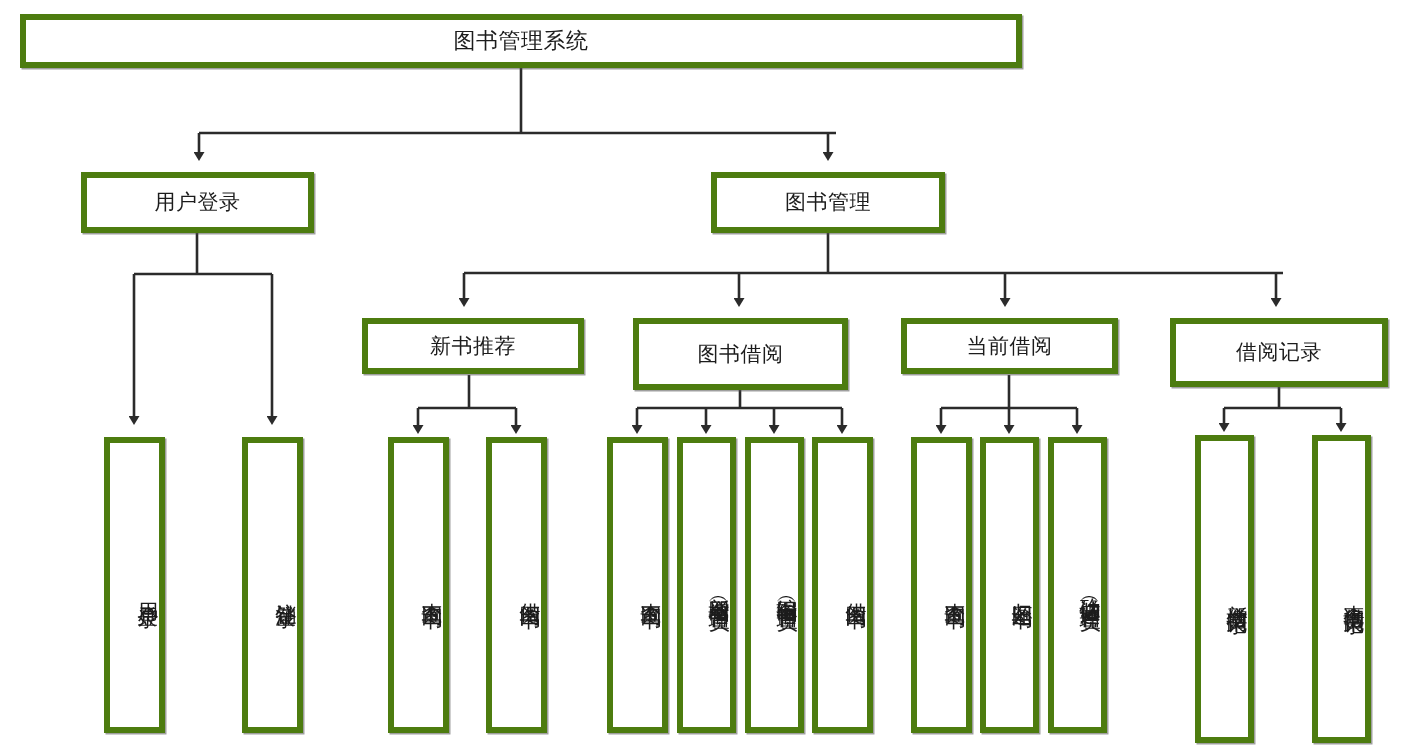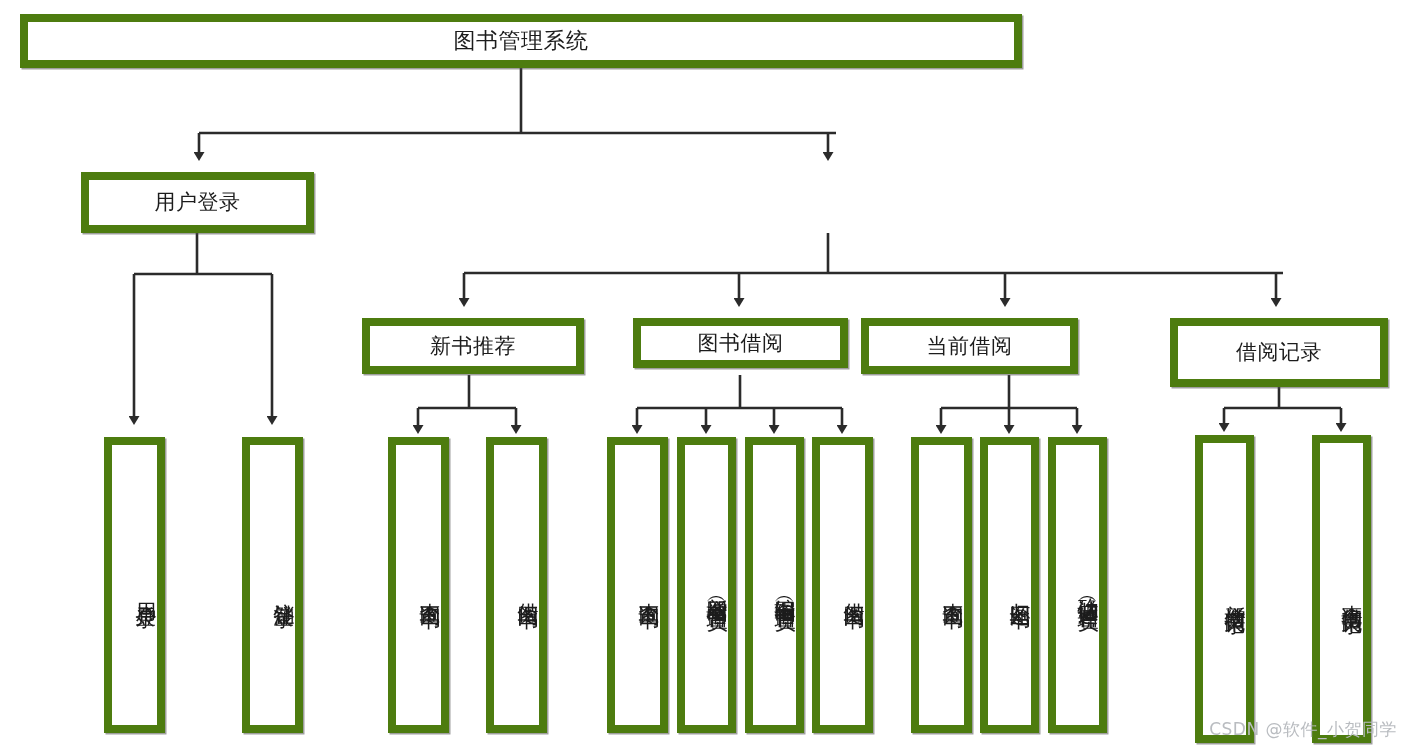--- a/index.html
+++ b/index.html
@@ -18,21 +18,21 @@
   svg#wires{
     position:absolute;
     left:0;top:0;
     width:1405px;height:747px;
     pointer-events:none;
   }
   .node{
     position:absolute;
     box-sizing:border-box;
     background:#ffffff;
-    border:8px solid #4d7c0f;
+    border:6px solid #4d7c0f;
     box-shadow:1.5px 1.5px 0 0 rgba(80,80,80,0.55);
     display:flex;
     align-items:center;
     justify-content:center;
     color:#1c1c1c;
   }
   .node .lbl{
     display:block;
     line-height:1.16;
     letter-spacing:0.5px;
@@ -125,28 +125,31 @@
     </g>
   </svg>
 
   <div class="node h root" style="left:20px;top:14px;width:1002px;height:54px;">
     <span class="lbl">图书管理系统</span>
   </div>
 
   <div class="node h" style="left:81px;top:172px;width:233px;height:61px;">
     <span class="lbl">用户登录</span>
   </div>
+  <div class="node h" style="left:711px;top:172px;width:234px;height:61px;">
+    <span class="lbl">图书管理</span>
+  </div>
 
   <div class="node h" style="left:362px;top:318px;width:222px;height:56px;">
     <span class="lbl">新书推荐</span>
   </div>
-  <div class="node h" style="left:633px;top:318px;width:215px;height:50px;">
+  <div class="node h" style="left:633px;top:318px;width:215px;height:72px;">
     <span class="lbl">图书借阅</span>
   </div>
-  <div class="node h" style="left:861px;top:318px;width:217px;height:56px;">
+  <div class="node h" style="left:901px;top:318px;width:217px;height:56px;">
     <span class="lbl">当前借阅</span>
   </div>
   <div class="node h" style="left:1170px;top:318px;width:218px;height:69px;">
     <span class="lbl">借阅记录</span>
   </div>
 
   <div class="node v" style="left:104px;top:437px;width:61px;height:296px;">
     <span class="lbl">用户登录</span>
   </div>
   <div class="node v" style="left:242px;top:437px;width:61px;height:296px;">
@@ -183,15 +186,14 @@
     <span class="lbl">确认归还（管理员）</span>
   </div>
 
   <div class="node v" style="left:1195px;top:435px;width:59px;height:308px;">
     <span class="lbl">新增借阅记录</span>
   </div>
   <div class="node v" style="left:1312px;top:435px;width:59px;height:308px;">
     <span class="lbl">查询借阅记录</span>
   </div>
 
-  <div id="watermark">CSDN @软件_小贺同学</div>
 
 </div>
 
 </body></html>

